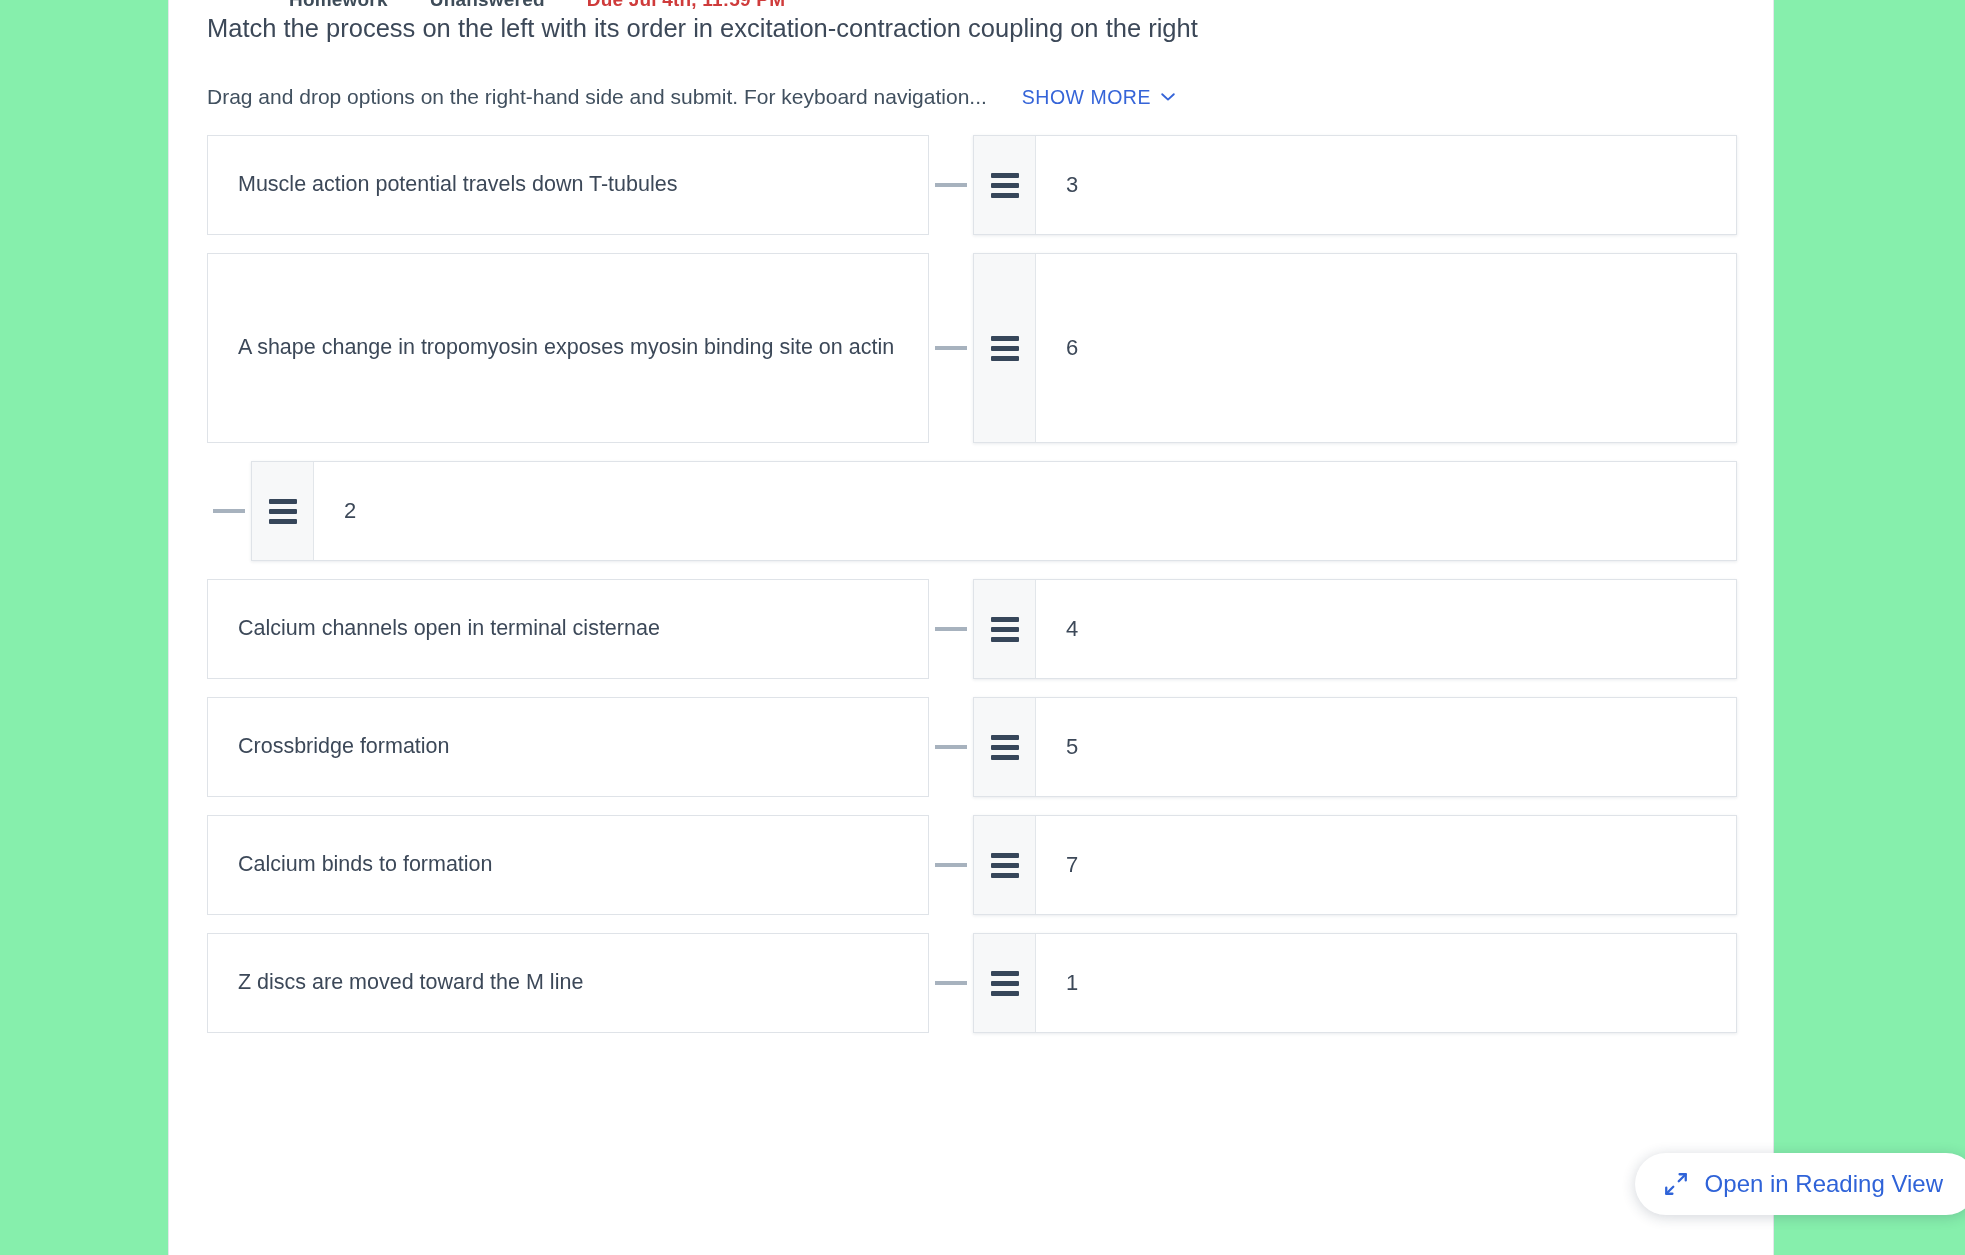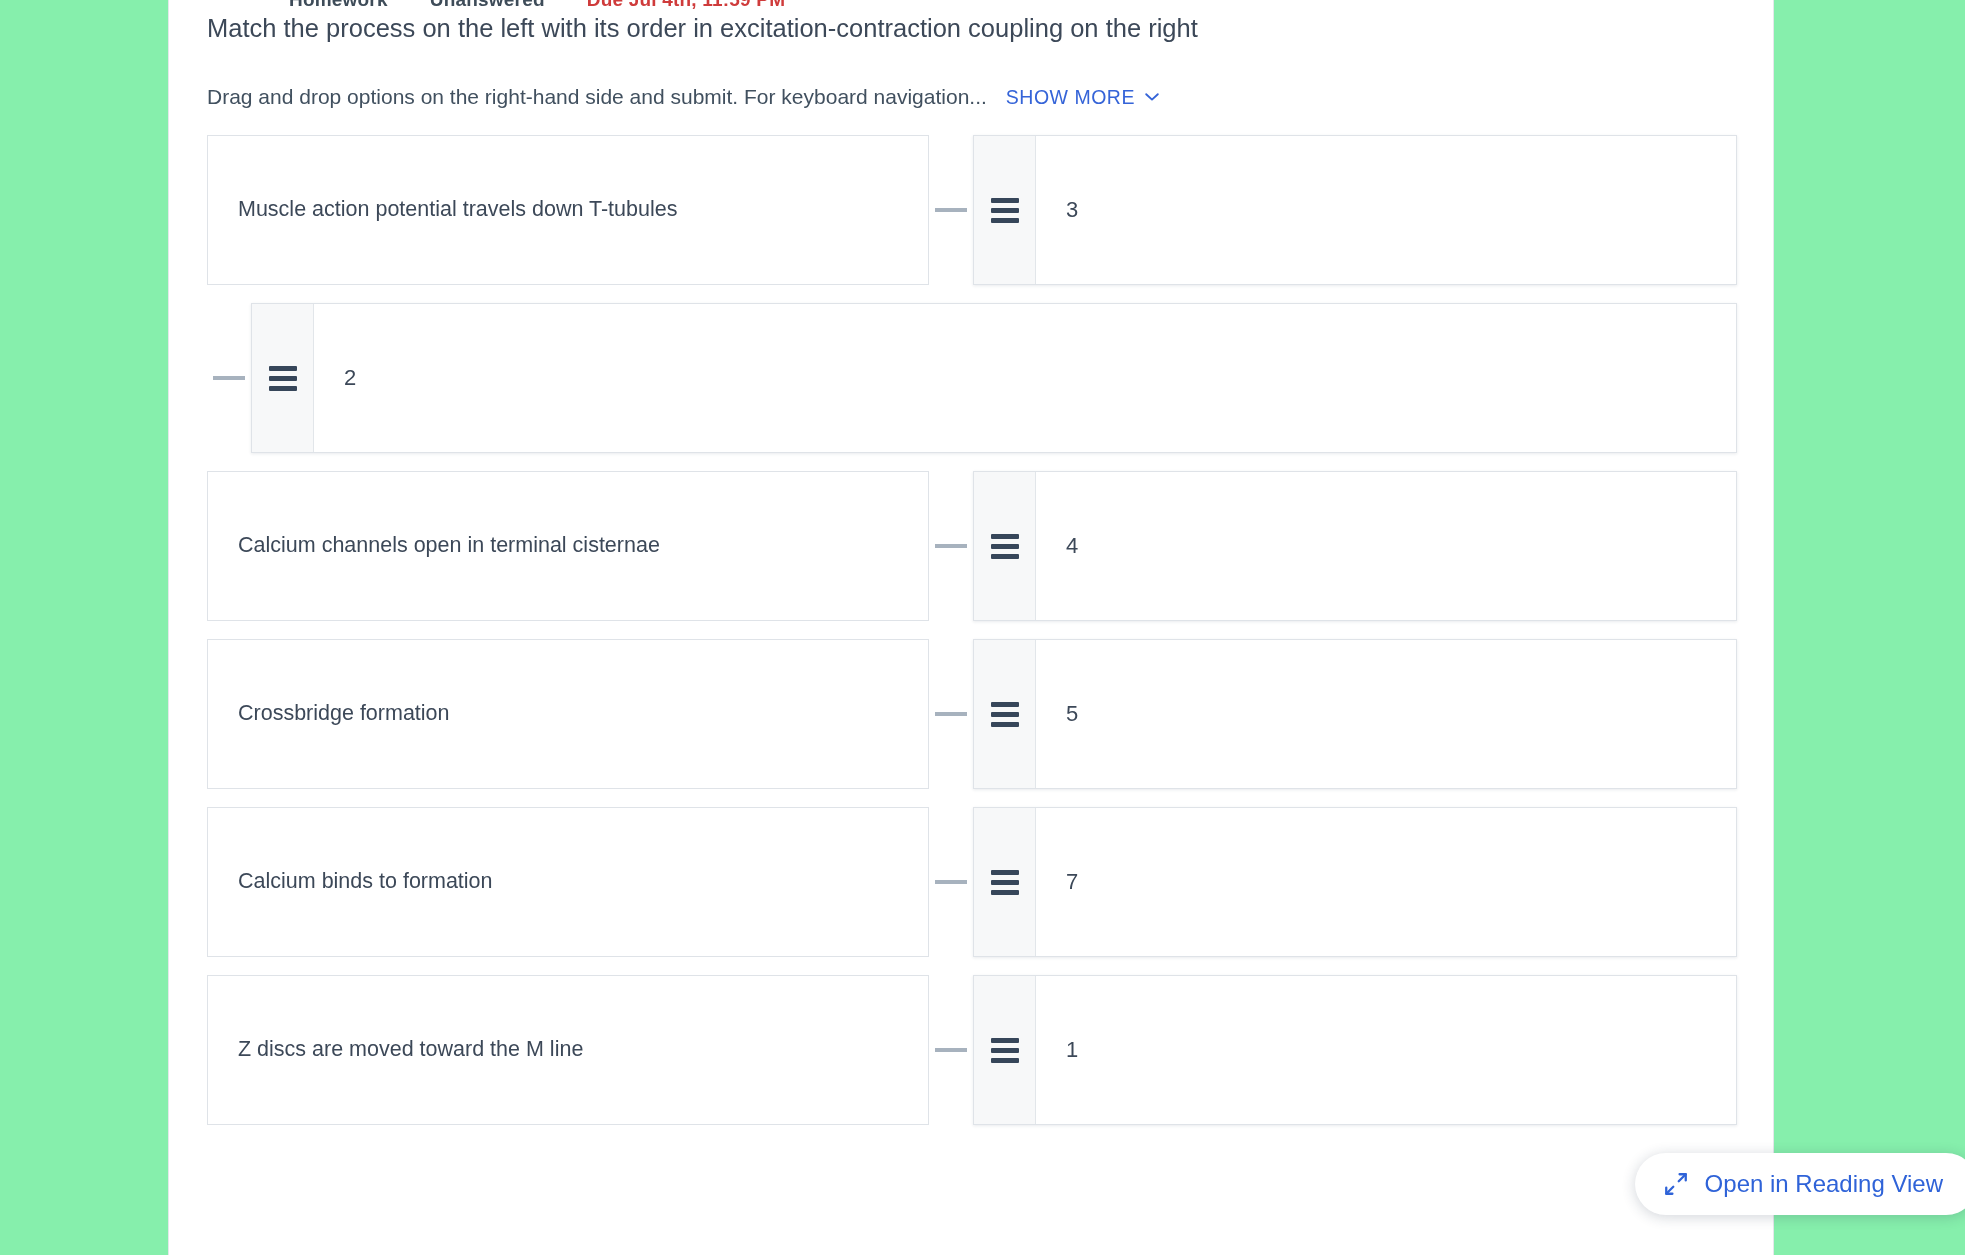--- a/index.html
+++ b/index.html
@@ -64,21 +64,21 @@
     font-weight: 400;
   }
 
   
   .instruction-row {
     position: absolute;
     left: 38px;
     top: 125px;
     display: flex;
     align-items: baseline;
-    gap: 0;
+    gap: 16px;
     font-size: 21px;
     color: #41505f;
   }
   .instruction-text { white-space: nowrap; }
 
   .show-more {
     display: inline-flex;
     align-items: center;
     gap: 9px;
     color: #3564d8;
@@ -103,21 +103,21 @@
     left: 38px;
     top: 175px;
     width: 1530px;
   }
 
   .match-row {
     position: relative;
     display: flex;
     align-items: stretch;
     margin-bottom: 18px;
-    height: 150px;
+    height: 100px;
   }
   .match-row.tall { height: 190px; }
 
   
   .left-card {
     width: 722px;
     background: #ffffff;
     border: 1px solid #dfe3e8;
     display: flex;
     align-items: center;
@@ -246,20 +246,36 @@
             <span class="handle-bars">
                 <i></i>
                 <i></i>
                 <i></i>
               </span>
           </div>
           <div class="answer-value">3</div>
         </div>
       </div>
 
+      <div class="match-row tall">
+        <div class="left-card">
+          <span class="left-card-text">A shape change in tropomyosin exposes myosin binding site on actin</span>
+        </div>
+        <div class="connector"></div>
+        <div class="right-card">
+          <div class="drag-handle">
+            <span class="handle-bars">
+                <i></i>
+                <i></i>
+                <i></i>
+              </span>
+          </div>
+          <div class="answer-value">6</div>
+        </div>
+      </div>
 
       <div class="match-row">
         <div class="connector"></div>
         <div class="right-card">
           <div class="drag-handle">
             <span class="handle-bars">
                 <i></i>
                 <i></i>
                 <i></i>
               </span>

